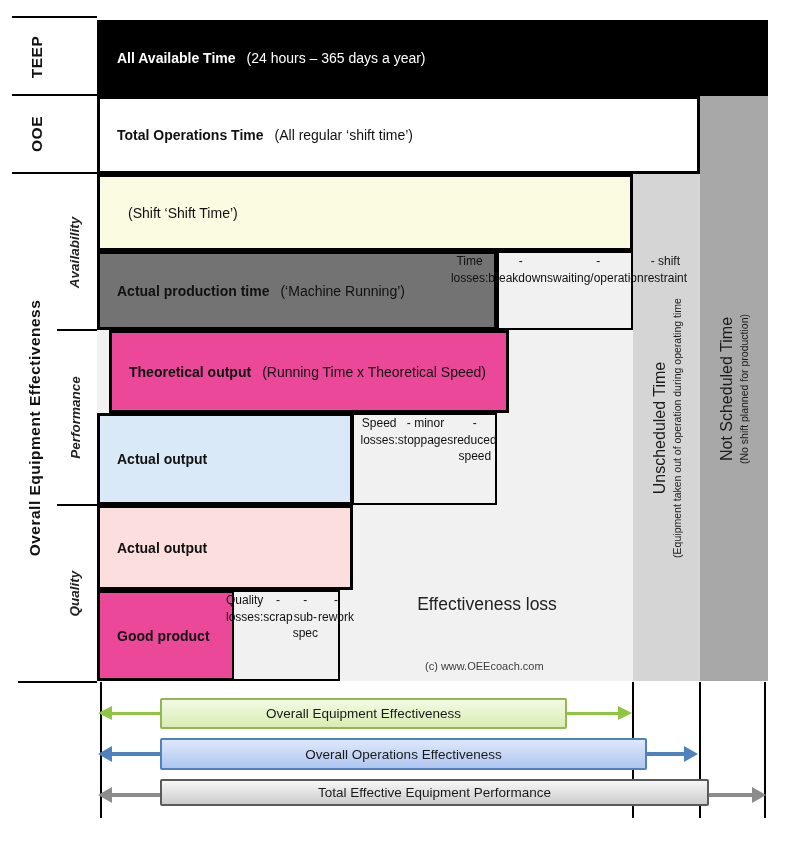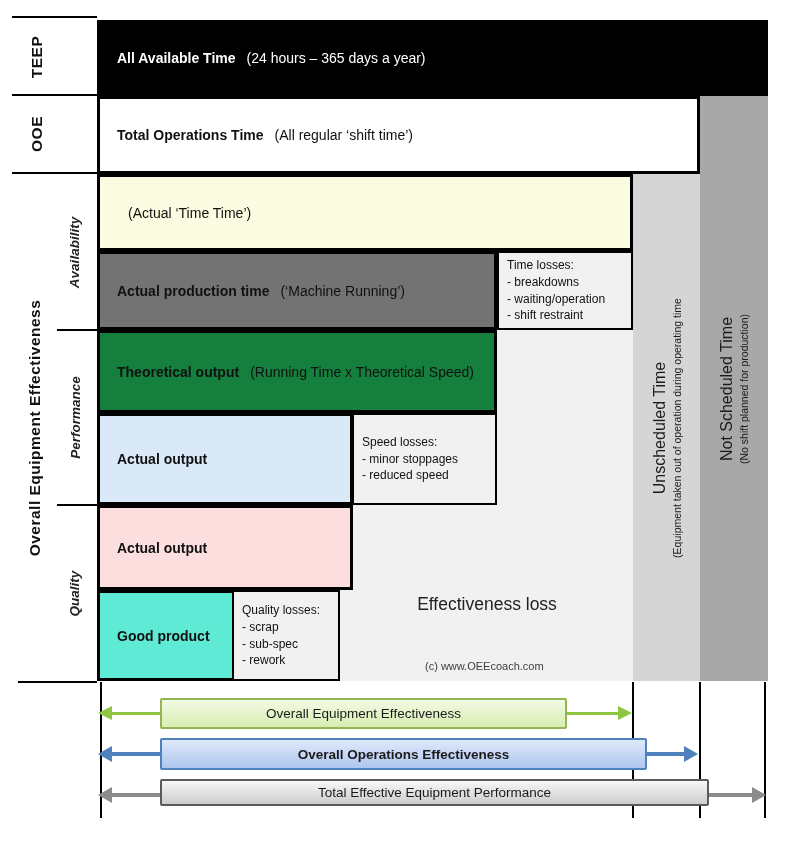--- a/index.html
+++ b/index.html
@@ -16,39 +16,39 @@
   .vlabel.sub  > span { font-size:13.5px; font-style:italic; font-weight:bold; color:#222; }
 
   .backdrop { position:absolute; left:97px; top:174px; width:536px; height:507px; background:#F1F1F1; }
 
   .bar { position:absolute; box-sizing:border-box; border:3px solid #000;
          display:flex; align-items:center; padding-left:17px; font-size:14px; }
   .bar .bname { font-weight:bold; white-space:nowrap; }
   .bar .bdetail { margin-left:11px; white-space:nowrap; }
 
   .loss-box { position:absolute; box-sizing:border-box; border:2px solid #000; background:#F1F1F1;
-              font-size:12px; line-height:1.38; display:flex; flex-direction:column;
-              justify-content:center; padding-left:8px; }
+              font-size:12px; line-height:1.38; display:flex; 
+              justify-content:center; padding-left:8px;text-align:center; }
 
   .side-col { position:absolute; display:flex; align-items:center; justify-content:center; }
   .vtext { transform:rotate(-90deg); text-align:center; white-space:nowrap; color:#1a1a1a; }
   .vtext .t1 { font-size:16px; }
   .vtext .t2 { font-size:10.5px; margin-top:2px; }
 
   .eff-loss { position:absolute; left:362px; top:594px; width:250px; text-align:center;
               font-size:17.5px; color:#222; }
   .copyright { position:absolute; left:425px; top:660px; width:205px; text-align:left;
                font-size:11px; color:#3d3d3d; }
 
   .aline { position:absolute; }
   .tri   { position:absolute; width:0; height:0; }
   .abox  { position:absolute; box-sizing:border-box; display:flex; align-items:center;
            justify-content:center; font-size:13.5px; color:#1a1a1a; border-radius:2px; }
   .abox.green { background:linear-gradient(#F3FAE4,#D8EDB3); border:2px solid #95B554; }
-  .abox.blue  { background:linear-gradient(#DEE8FA,#AFC6EF); border:2px solid #4F81BD;font-weight:bold; }
+  .abox.blue  { background:linear-gradient(#DEE8FA,#AFC6EF); border:2px solid #4F81BD; }
   .abox.gray  { background:linear-gradient(#F7F7F7,#CCCCCC); border:2px solid #5A5A5A; }
 </style>
 </head>
 <body>
 
 <div class="canvas">
 
   <div class="hline" style="left:12px;top:16px;width:85px"></div>
   <div class="hline" style="left:12px;top:94px;width:85px"></div>
   <div class="hline" style="left:12px;top:172px;width:85px"></div>
@@ -92,37 +92,37 @@
 
   <div class="bar" style="left:97px;top:20px;width:671px;height:76px;background:#000;color:#fff">
     <span class="bname">All Available Time</span>
     <span class="bdetail">(24 hours – 365 days a year)</span>
   </div>
   <div class="bar" style="left:97px;top:96px;width:603px;height:78px;background:#fff">
     <span class="bname">Total Operations Time</span>
     <span class="bdetail">(All regular ‘shift time’)</span>
   </div>
   <div class="bar" style="left:97px;top:174px;width:536px;height:77px;background:#FBFBE1">
-    <span class="bdetail">(Actual ‘Time Time’)</span>
+    <span class="bdetail">(Shift ‘Shift Time’)</span>
   </div>
   <div class="bar" style="left:97px;top:251px;width:400px;height:79px;background:#737373">
     <span class="bname">Actual production time</span>
     <span class="bdetail">(‘Machine Running’)</span>
   </div>
-  <div class="bar" style="left:97px;top:330px;width:400px;height:83px;background:#15803d">
+  <div class="bar" style="left:109px;top:330px;width:400px;height:83px;background:#ec4899">
     <span class="bname">Theoretical output</span>
     <span class="bdetail">(Running Time x Theoretical Speed)</span>
   </div>
   <div class="bar" style="left:97px;top:413px;width:256px;height:92px;background:#D9E9F8">
     <span class="bname">Actual output</span>
   </div>
   <div class="bar" style="left:97px;top:505px;width:256px;height:85px;background:#FCDEDE">
     <span class="bname">Actual output</span>
   </div>
-  <div class="bar" style="left:97px;top:590px;width:169px;height:91px;background:#5eead4">
+  <div class="bar" style="left:97px;top:590px;width:169px;height:91px;background:#ec4899">
     <span class="bname">Good product</span>
   </div>
 
   <div class="loss-box" style="left:497px;top:251px;width:136px;height:79px">
     <div>Time losses:</div>
     <div>- breakdowns</div>
     <div>- waiting/operation</div>
     <div>- shift restraint</div>
   </div>
   <div class="loss-box" style="left:352px;top:413px;width:145px;height:92px">

